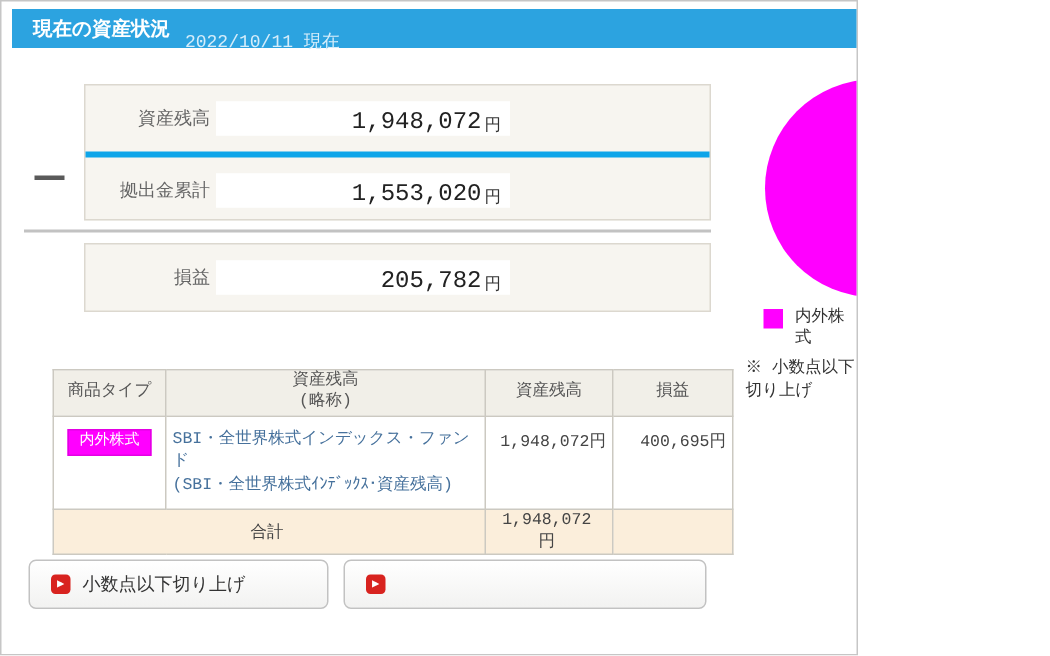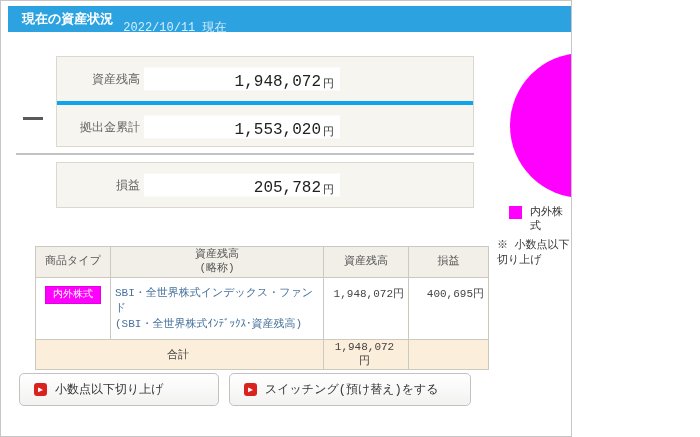--- a/index.html
+++ b/index.html
@@ -169,16 +169,15 @@
       </tr>
     </tbody>
   </table>
 
   <button class="action-btn" id="btn-detail">
     <span class="btn-icon">▶</span>
     <span>小数点以下切り上げ</span>
   </button>
   <button class="action-btn" id="btn-switch">
     <span class="btn-icon">▶</span>
-    <span>スイッチング(預け替え)をする</span>
   </button>
 
 </div>
 
 </body></html>

